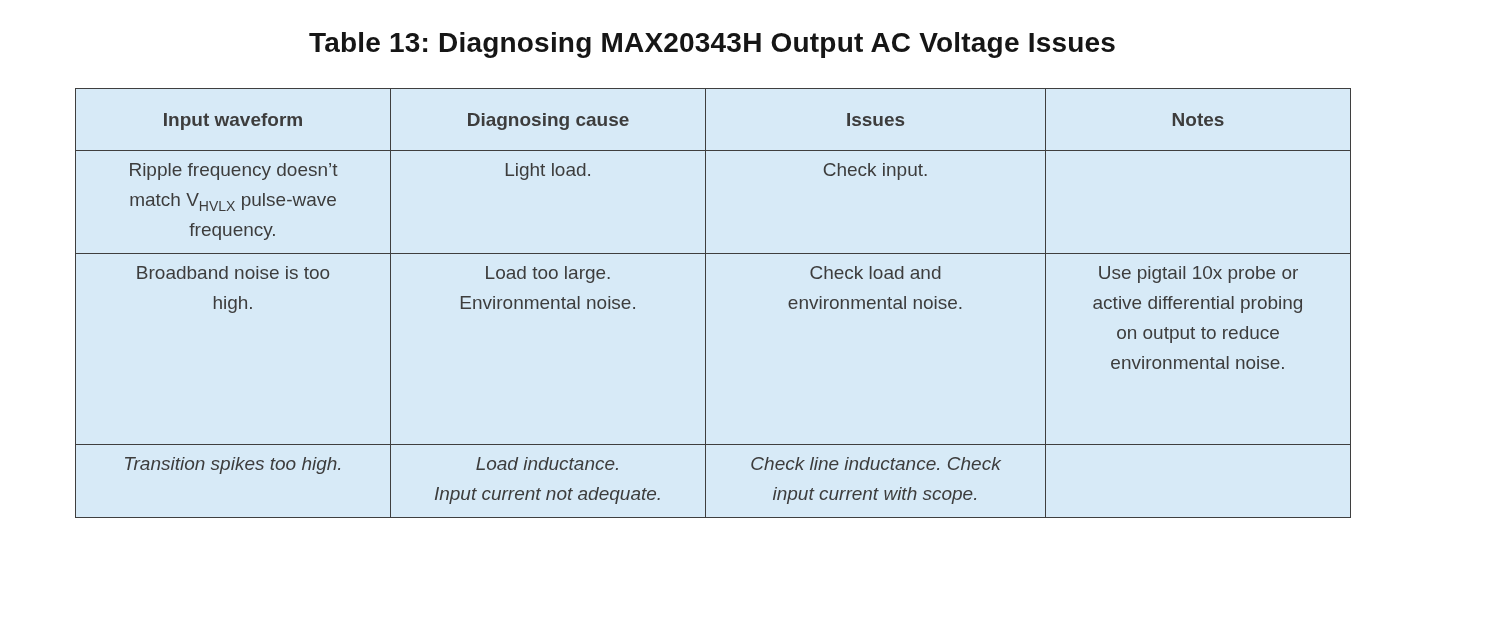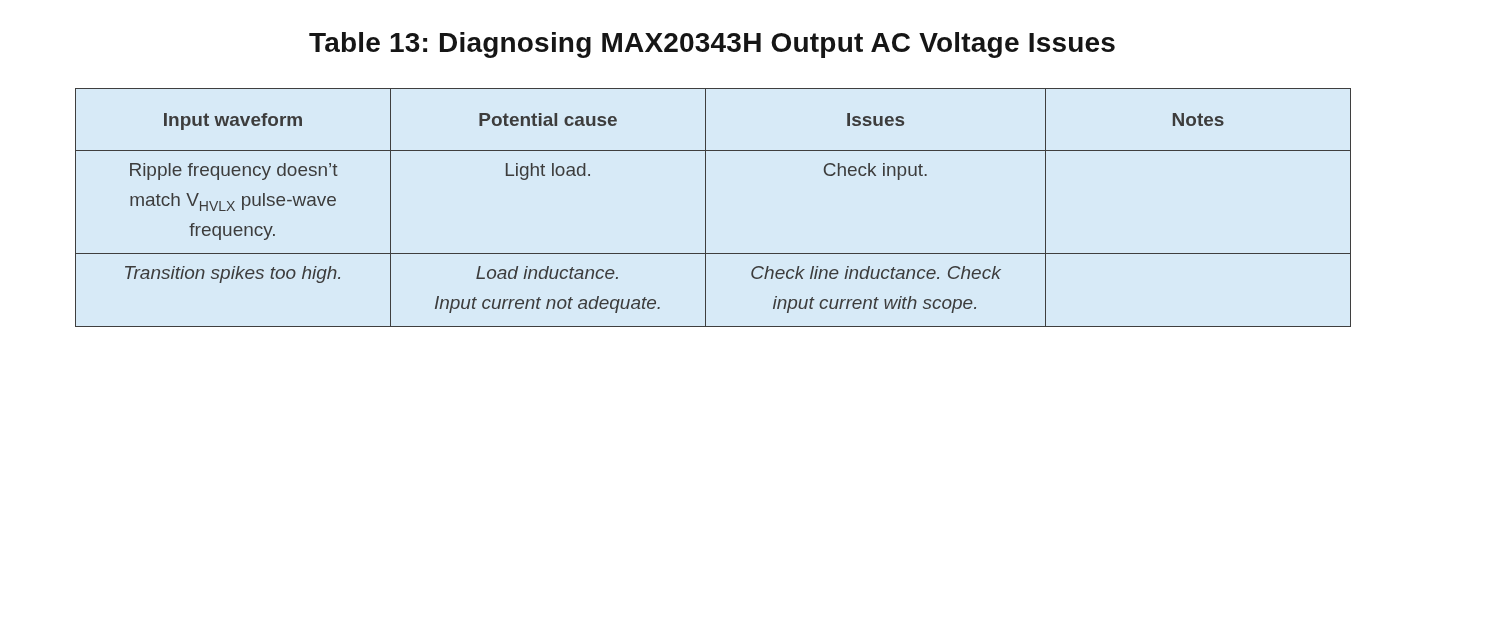--- a/index.html
+++ b/index.html
@@ -71,33 +71,45 @@
   <table class="diag">
     <colgroup>
       <col style="width:315px">
       <col style="width:315px">
       <col style="width:340px">
       <col style="width:305px">
     </colgroup>
     <thead>
       <tr class="header-row">
         <th>Input waveform</th>
-        <th>Potential cause</th>
+        <th>Diagnosing cause</th>
         <th>Issues</th>
         <th>Notes</th>
       </tr>
     </thead>
     <tbody>
       <tr class="r2">
         <td><span>Ripple frequency doesn’t
 match V</span><sub class="vsub">HVLX</sub><span> pulse-wave
 frequency.</span></td>
         <td>Light load.</td>
         <td>Check input.</td>
         <td></td>
+      </tr>
+      <tr class="r3">
+        <td>Broadband noise is too
+high.</td>
+        <td>Load too large.
+Environmental noise.</td>
+        <td>Check load and
+environmental noise.</td>
+        <td>Use pigtail 10x probe or
+active differential probing
+on output to reduce
+environmental noise.</td>
       </tr>
       <tr class="r4">
         <td>Transition spikes too high.</td>
         <td>Load inductance.
 Input current not adequate.</td>
         <td>Check line inductance. Check
 input current with scope.</td>
         <td></td>
       </tr>
     </tbody>

